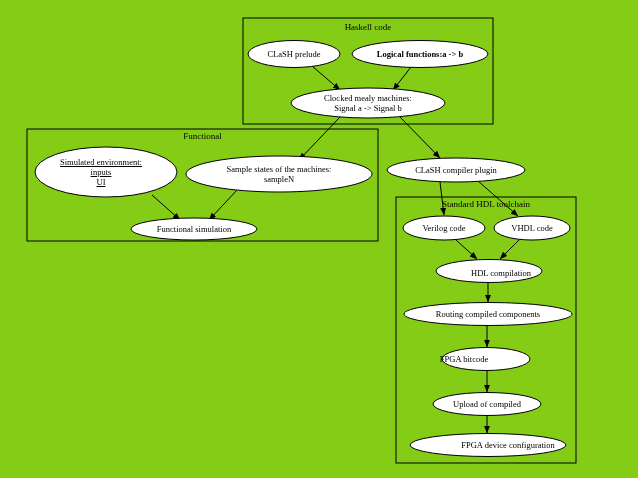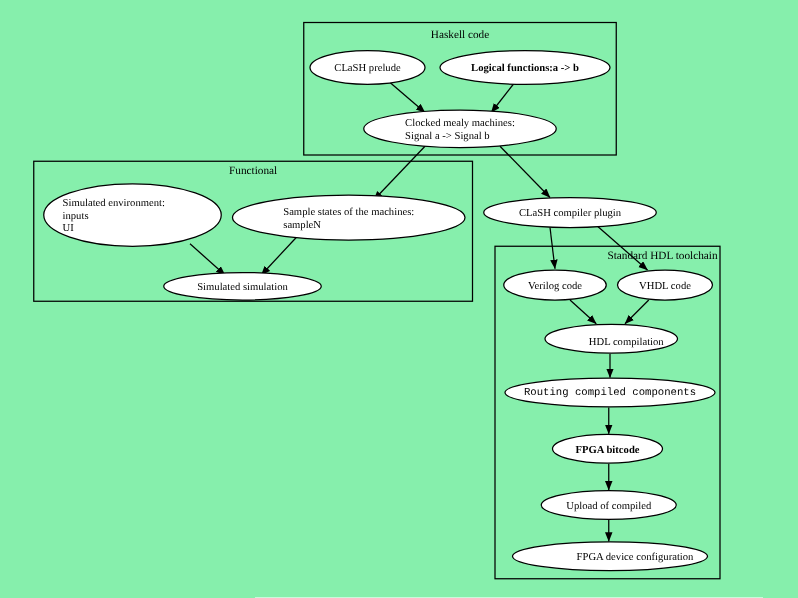--- a/index.html
+++ b/index.html
@@ -1,35 +1,36 @@
 <!DOCTYPE html>
 <html><head>
 <meta charset="utf-8">
 <style>
   html,body{margin:0;padding:0;background:#ffffff;}
   #stage{
     position:relative;
     width:638px;height:478px;
-    background:#86efac;
+    background:#84cc16;
     font-family:"Liberation Serif","DejaVu Serif",serif;
     overflow:hidden;
   }
   #svg-layer{position:absolute;left:0;top:0;width:638px;height:478px;}
   .grp-label{
     position:absolute;
     font-size:9px;
     color:#000;
     white-space:nowrap;
     text-align:center;
     line-height:10px;
   }
   .node-label{
     position:absolute;
     font-size:8.5px;
     color:#000;
+    text-align:center;
     line-height:10px;
     white-space:pre;
     display:flex;
     align-items:center;
     justify-content:center;
     pointer-events:none;
   }
 </style>
 </head>
 <body>
@@ -75,33 +76,33 @@
         <ellipse cx="489" cy="271" rx="53" ry="11.5" fill="#ffffff" stroke="#000000" stroke-width="1"></ellipse>
         <ellipse cx="488" cy="314" rx="84" ry="11.5" fill="#ffffff" stroke="#000000" stroke-width="1"></ellipse>
         <ellipse cx="486" cy="359" rx="44" ry="11.5" fill="#ffffff" stroke="#000000" stroke-width="1"></ellipse>
         <ellipse cx="487" cy="404" rx="54" ry="11.5" fill="#ffffff" stroke="#000000" stroke-width="1"></ellipse>
         <ellipse cx="488" cy="445" rx="78" ry="11.5" fill="#ffffff" stroke="#000000" stroke-width="1"></ellipse>
       </g>
   </svg>
   <div id="labels-layer">
       <div class="grp-label" style="left: 243px; top: 22px; width: 250px;">Haskell code</div>
       <div class="grp-label" style="left: 27px; top: 131px; width: 351px;">Functional</div>
-      <div class="grp-label" style="left: 396px; top: 199px; width: 180px; padding-left: 44px;">Standard HDL toolchain</div>
+      <div class="grp-label" style="left: 396px; top: 199px; width: 180px;">Standard HDL toolchain</div>
       <div class="node-label" style="left: 248px; top: 40.5px; width: 92px; height: 27px;">CLaSH prelude</div>
       <div class="node-label" style="left: 352px; top: 40.5px; width: 136px; height: 27px; font-weight: bold;">Logical functions:a -&gt; b</div>
       <div class="node-label" style="left: 291px; top: 88px; width: 154px; height: 30px;">Clocked mealy machines:
 Signal a -&gt; Signal b</div>
-      <div class="node-label" style="left: 20px; top: 147px; width: 142px; height: 50px;">Simulated environment:
+      <div class="node-label" style="left: 30px; top: 147px; width: 142px; height: 50px; text-decoration: underline;">Simulated environment:
 inputs
 UI</div>
       <div class="node-label" style="left: 186px; top: 156px; width: 186px; height: 36px;">Sample states of the machines:
 sampleN</div>
-      <div class="node-label" style="left: 131px; top: 218px; width: 126px; height: 22px;">Simulated simulation</div>
+      <div class="node-label" style="left: 131px; top: 218px; width: 126px; height: 22px;">Functional simulation</div>
       <div class="node-label" style="left: 387px; top: 158px; width: 138px; height: 24px;">CLaSH compiler plugin</div>
       <div class="node-label" style="left: 403px; top: 216px; width: 82px; height: 24px;">Verilog code</div>
       <div class="node-label" style="left: 494px; top: 216px; width: 76px; height: 24px;">VHDL code</div>
       <div class="node-label" style="left: 448px; top: 259.5px; width: 106px; height: 27px;">HDL compilation</div>
-      <div class="node-label" style="left: 404px; top: 302.5px; width: 168px; height: 23px; font-family: Liberation Mono, monospace;">Routing compiled components</div>
-      <div class="node-label" style="left: 442px; top: 347.5px; width: 88px; height: 23px; font-weight: bold;">FPGA bitcode</div>
+      <div class="node-label" style="left: 404px; top: 302.5px; width: 168px; height: 23px;">Routing compiled components</div>
+      <div class="node-label" style="left: 420px; top: 347.5px; width: 88px; height: 23px;">FPGA bitcode</div>
       <div class="node-label" style="left: 433px; top: 392.5px; width: 108px; height: 23px;">Upload of compiled</div>
       <div class="node-label" style="left: 430px; top: 433.5px; width: 156px; height: 23px;">FPGA device configuration</div>
     </div>
 </div>
 
 </body></html>

